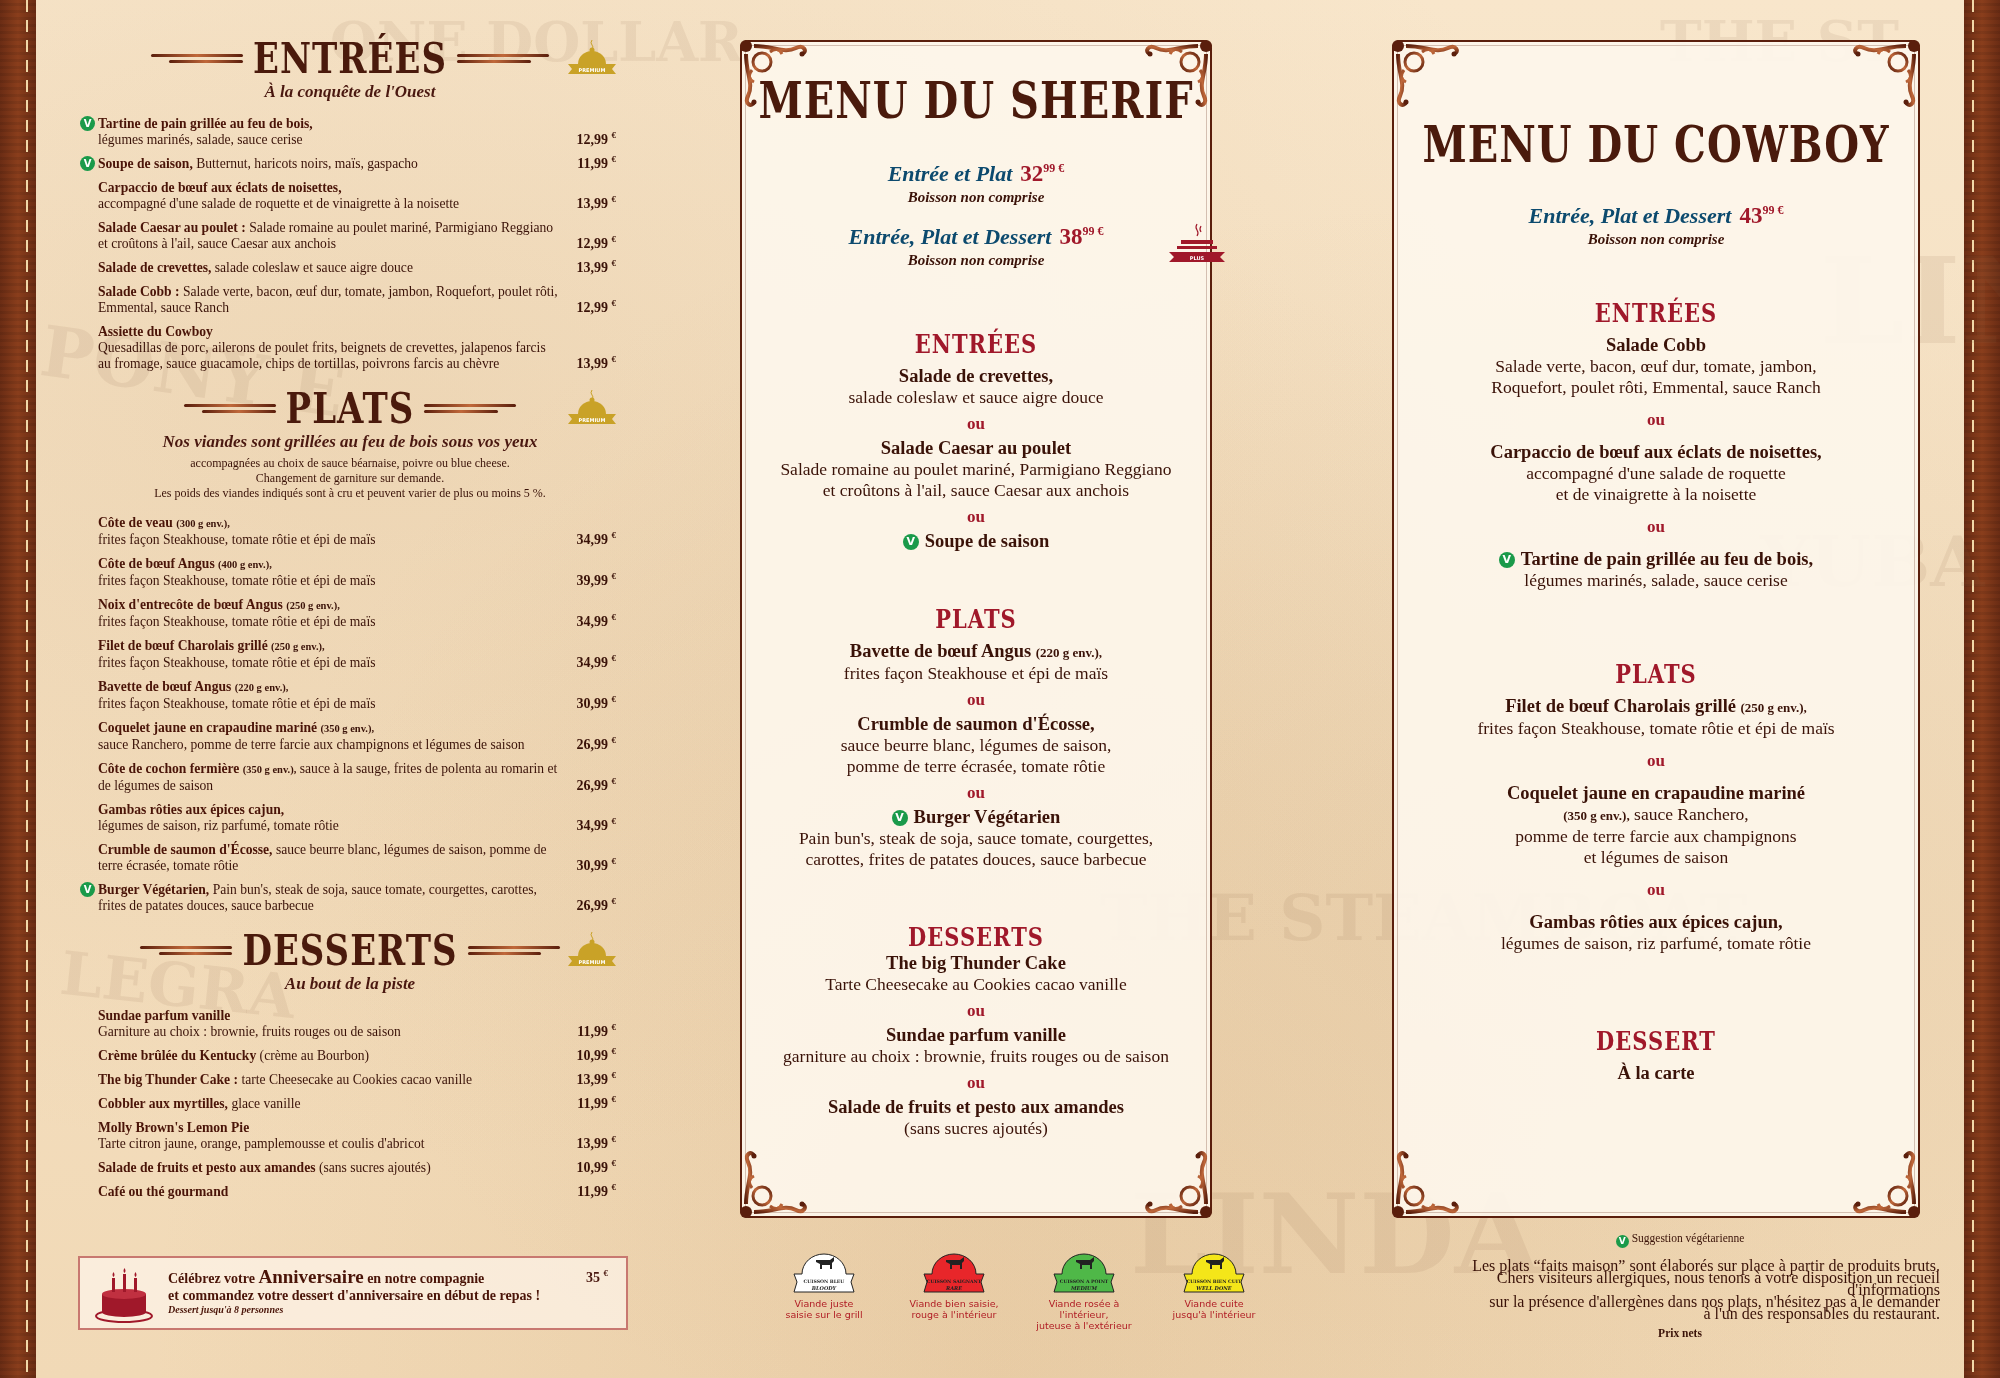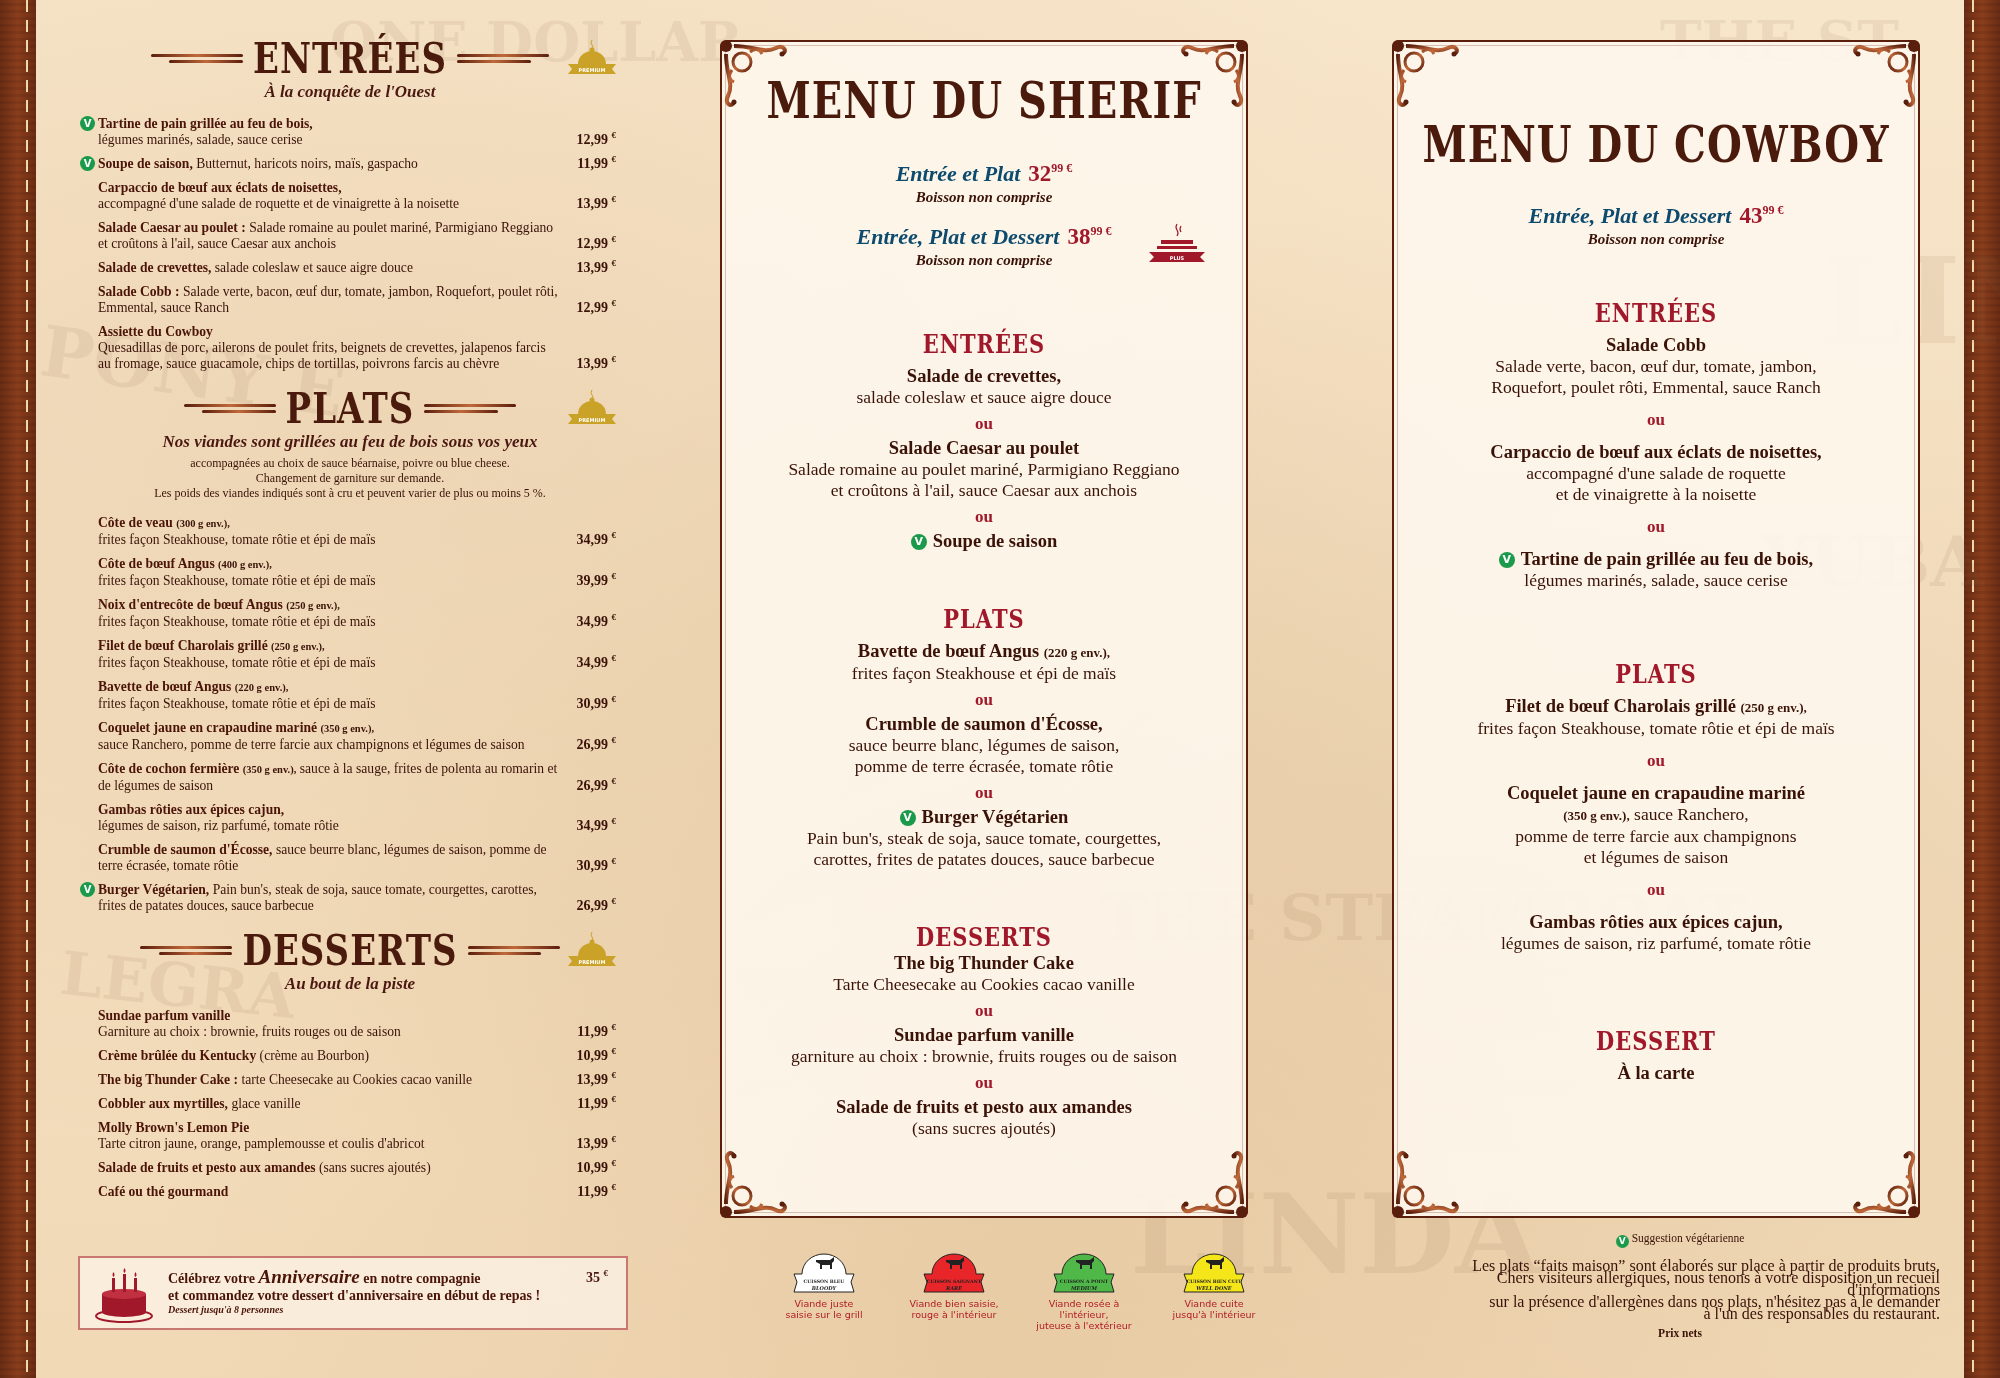--- a/index.html
+++ b/index.html
@@ -89,21 +89,21 @@
   }
   .item .vg { position: absolute; left: 10px; top: 0; }
 
   .birthday {
     position: absolute; left: 78px; top: 1256px; width: 550px; height: 74px;
     border: 2px solid #c87870; background: rgba(255,248,240,0.65);
     padding: 8px 14px 8px 88px;
   }
   .birthday .cake { position: absolute; left: 14px; top: 6px; width: 60px; height: 60px; }
   .birthday .l1 { font-size: 14px; font-weight: bold; color: #4a1408; }
-  .birthday .l1 .big { font-size: 19px; font-style: italic; }
+  .birthday .l1 .big { font-size: 19px; }
   .birthday .l2 { font-size: 14px; font-weight: bold; color: #4a1408; }
   .birthday .l3 { font-size: 10px; font-style: italic; font-weight: bold; color: #4a1408; }
   .birthday .price { position: absolute; right: 18px; top: 10px; font-weight: bold; font-size: 14px; }
   .birthday .price sup { font-size: 9px; }
 
   
   .frame {
     position: absolute; top: 40px;
     background: rgba(253,246,236,0.92);
     border: 2.5px solid #5a1e0c; border-radius: 8px;
@@ -284,21 +284,21 @@
   <div class="l1">
     <span>Célébrez votre</span>
     <span class="big">Anniversaire</span>
     <span>en notre compagnie</span>
   </div>
   <div class="l2">et commandez votre dessert d'anniversaire en début de repas !</div>
   <div class="l3">Dessert jusqu'à 8 personnes</div>
   <div class="price"><span>35</span> <sup>€</sup></div>
 </div>
 
-<div class="frame" id="sherif" style="left:720px;width:528px;height:1178px;">
+<div class="frame" id="sherif" style="left:740px;width:472px;height:1178px;">
   <svg class="orn tl" viewBox="0 0 80 80">
       <use href="#ornament"></use>
     </svg>
   <svg class="orn tr" viewBox="0 0 80 80">
       <use href="#ornament"></use>
     </svg>
   <svg class="orn bl" viewBox="0 0 80 80">
       <use href="#ornament"></use>
     </svg>
   <svg class="orn br" viewBox="0 0 80 80">

